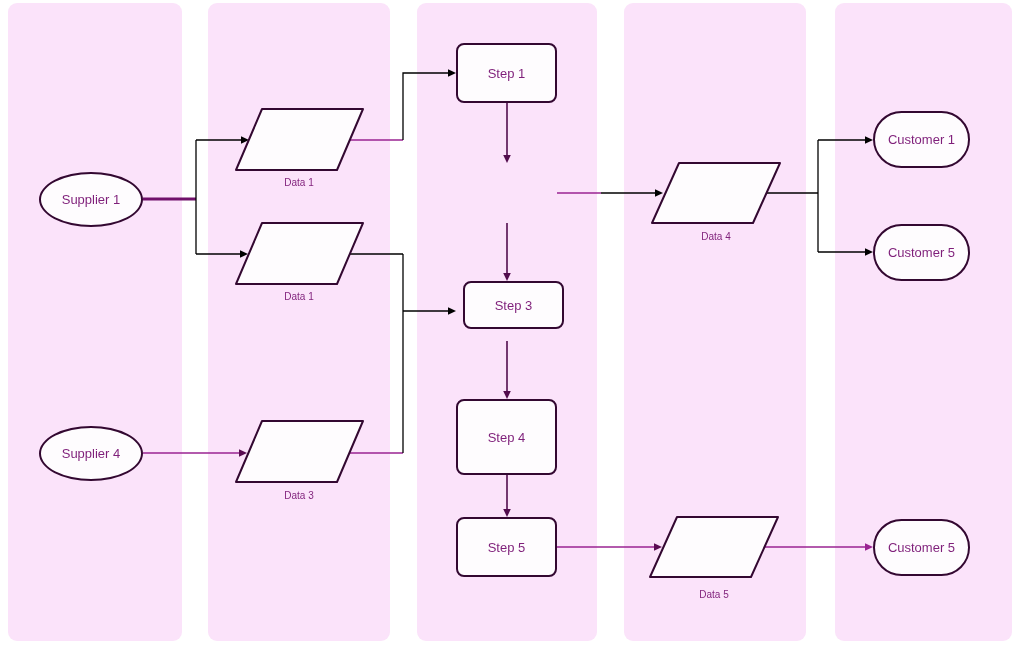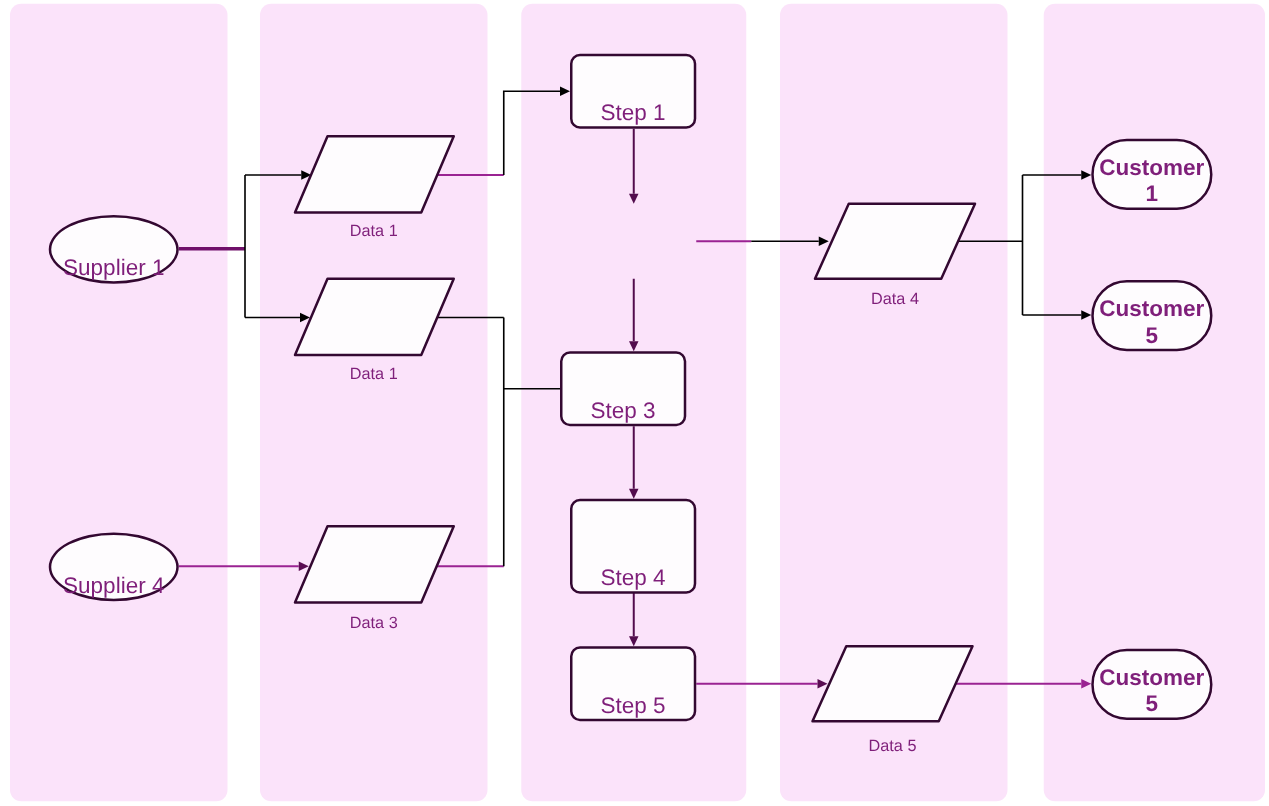--- a/index.html
+++ b/index.html
@@ -6,26 +6,26 @@
   .canvas{position:relative;width:1015px;height:645px;background:#ffffff;overflow:hidden;
           font-family:"Liberation Sans",sans-serif;}
   .lane{position:absolute;top:3px;height:638px;background:var(--lane,#fbe3fa);border-radius:9px;}
   .lane1{left:8px;width:174px;}
   .lane2{left:208px;width:182px;}
   .lane3{left:417px;width:180px;}
   .lane4{left:624px;width:182px;}
   .lane5{left:835px;width:177px;}
   #wires{position:absolute;left:0;top:0;width:1015px;height:645px;}
   .node{position:absolute;box-sizing:border-box;background:var(--fill,#fefcfe);
-        border:2px solid var(--border,#330831);display:flex;align-items:flex-end;justify-content:center;
-        font-size:18px;color:var(--text,#7f1f7a);text-align:center;}
+        border:2px solid var(--border,#330831);display:flex;align-items:center;justify-content:center;
+        font-size:13px;color:var(--text,#7f1f7a);text-align:center;}
   .ellipse{border-radius:50%;}
   .step{border-radius:8px;}
-  .stadium{border-radius:29px;font-weight:bold;}
-  .plabel{position:absolute;width:100px;text-align:center;font-size:13px;color:var(--text,#7f1f7a);}
+  .stadium{border-radius:29px;}
+  .plabel{position:absolute;width:100px;text-align:center;font-size:10px;color:var(--text,#7f1f7a);}
 </style>
 </head>
 <body>
 
 <div class="canvas">
 
   <div class="lane lane1"></div>
   <div class="lane lane2"></div>
   <div class="lane lane3"></div>
   <div class="lane lane4"></div>
@@ -79,21 +79,21 @@
   <div class="node ellipse" style="left:39px;top:172px;width:104px;height:55px">
     <span>Supplier 1</span>
   </div>
   <div class="node ellipse" style="left:39px;top:426px;width:104px;height:55px">
     <span>Supplier 4</span>
   </div>
 
   <div class="node step" style="left:456px;top:43px;width:101px;height:60px">
     <span>Step 1</span>
   </div>
-  <div class="node step" style="left:448px;top:281px;width:101px;height:60px">
+  <div class="node step" style="left:463px;top:281px;width:101px;height:48px">
     <span>Step 3</span>
   </div>
   <div class="node step" style="left:456px;top:399px;width:101px;height:76px">
     <span>Step 4</span>
   </div>
   <div class="node step" style="left:456px;top:517px;width:101px;height:60px">
     <span>Step 5</span>
   </div>
 
   <div class="node stadium" style="left:873px;top:111px;width:97px;height:57px">

